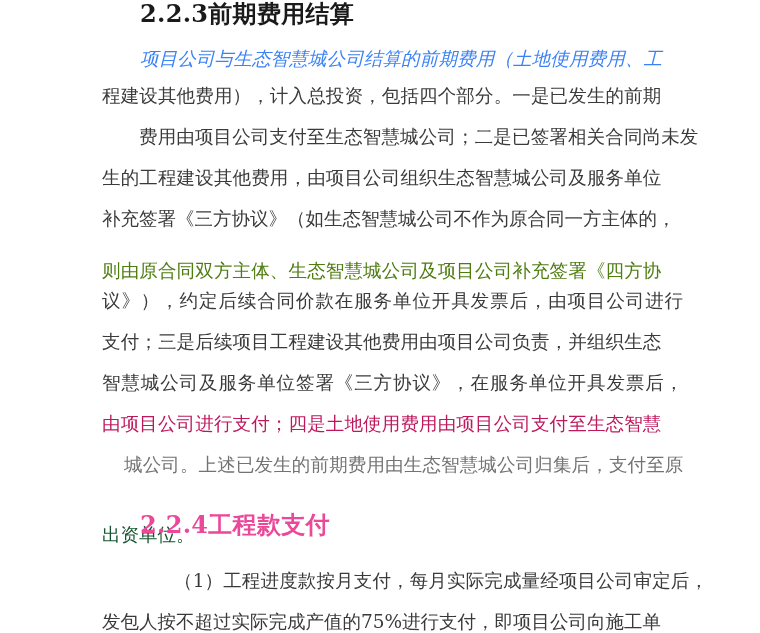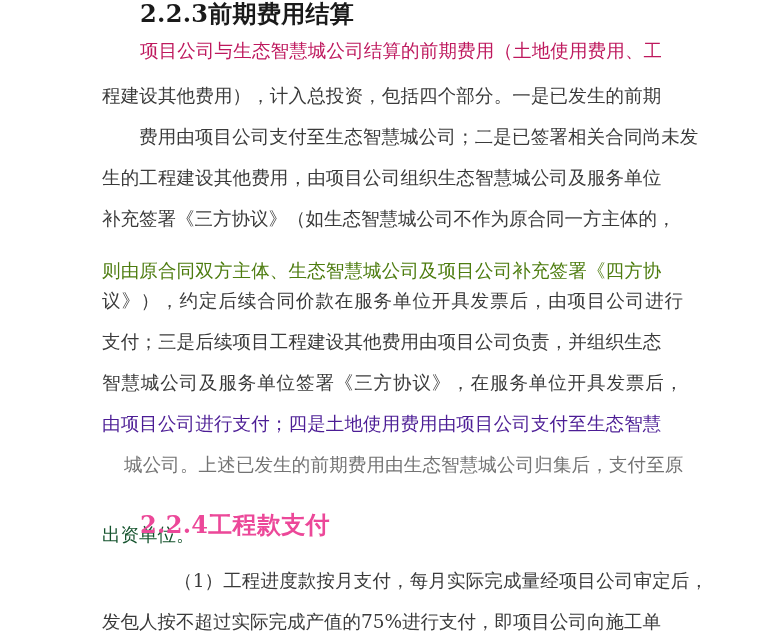--- a/index.html
+++ b/index.html
@@ -69,39 +69,39 @@
   .para-line.justify-2 { letter-spacing: 0.9px; }
 </style>
 </head>
 <body>
 
 <div class="page" style="background: rgb(255, 255, 255);">
   <div class="content">
 
     <div class="heading" id="heading-1" style="color: rgb(26, 26, 26);">2.2.3前期费用结算</div>
 
-    <div class="para-line indent justify-1" style="top: 40px; color: #be185d;">项目公司与生态智慧城公司结算的前期费用（土地使用费用、工</div>
+    <div class="para-line indent justify-1" style="top: 48px; color: #3b82f6; font-style: italic;">项目公司与生态智慧城公司结算的前期费用（土地使用费用、工</div>
 
     <div class="para-line justify-1" style="top: 85px; color: rgb(58, 58, 58);">程建设其他费用），计入总投资，包括四个部分。一是已发生的前期</div>
 
     <div class="para-line justify-1" style="top: 126px; color: rgb(58, 58, 58); margin-left: 37px;">费用由项目公司支付至生态智慧城公司；二是已签署相关合同尚未发</div>
 
     <div class="para-line justify-1" style="top: 167px; color: rgb(58, 58, 58); text-align: right;">生的工程建设其他费用，由项目公司组织生态智慧城公司及服务单位</div>
 
     <div class="para-line" style="top: 208px; color: rgb(58, 58, 58);">补充签署《三方协议》（如生态智慧城公司不作为原合同一方主体的，</div>
 
     <div class="para-line justify-1" style="top: 260px; color: #4d7c0f;">则由原合同双方主体、生态智慧城公司及项目公司补充签署《四方协</div>
 
     <div class="para-line justify-2" style="top: 290px; color: rgb(58, 58, 58);">议》），约定后续合同价款在服务单位开具发票后，由项目公司进行</div>
 
     <div class="para-line justify-1" style="top: 331px; color: rgb(58, 58, 58);">支付；三是后续项目工程建设其他费用由项目公司负责，并组织生态</div>
 
     <div class="para-line justify-2" style="top: 372px; color: rgb(58, 58, 58);">智慧城公司及服务单位签署《三方协议》，在服务单位开具发票后，</div>
 
-    <div class="para-line justify-1" style="top: 413px; color: #4c1d95;">由项目公司进行支付；四是土地使用费用由项目公司支付至生态智慧</div>
+    <div class="para-line justify-1" style="top: 413px; color: #be185d;">由项目公司进行支付；四是土地使用费用由项目公司支付至生态智慧</div>
 
     <div class="para-line justify-1" style="top: 454px; color: #737373; margin-left: 22px;">城公司。上述已发生的前期费用由生态智慧城公司归集后，支付至原</div>
 
     <div class="para-line" style="top: 524px; color: #14532d;">出资单位。</div>
 
     <div class="heading" id="heading-2" style="color: #ec4899;">2.2.4工程款支付</div>
 
     <div class="para-line indent justify-1" style="top: 570px; color: rgb(58, 58, 58); margin-left: 34px;">（1）工程进度款按月支付，每月实际完成量经项目公司审定后，</div>
 
     <div class="para-line" style="top: 611px; color: rgb(58, 58, 58);">发包人按不超过实际完成产值的75%进行支付，即项目公司向施工单</div>

